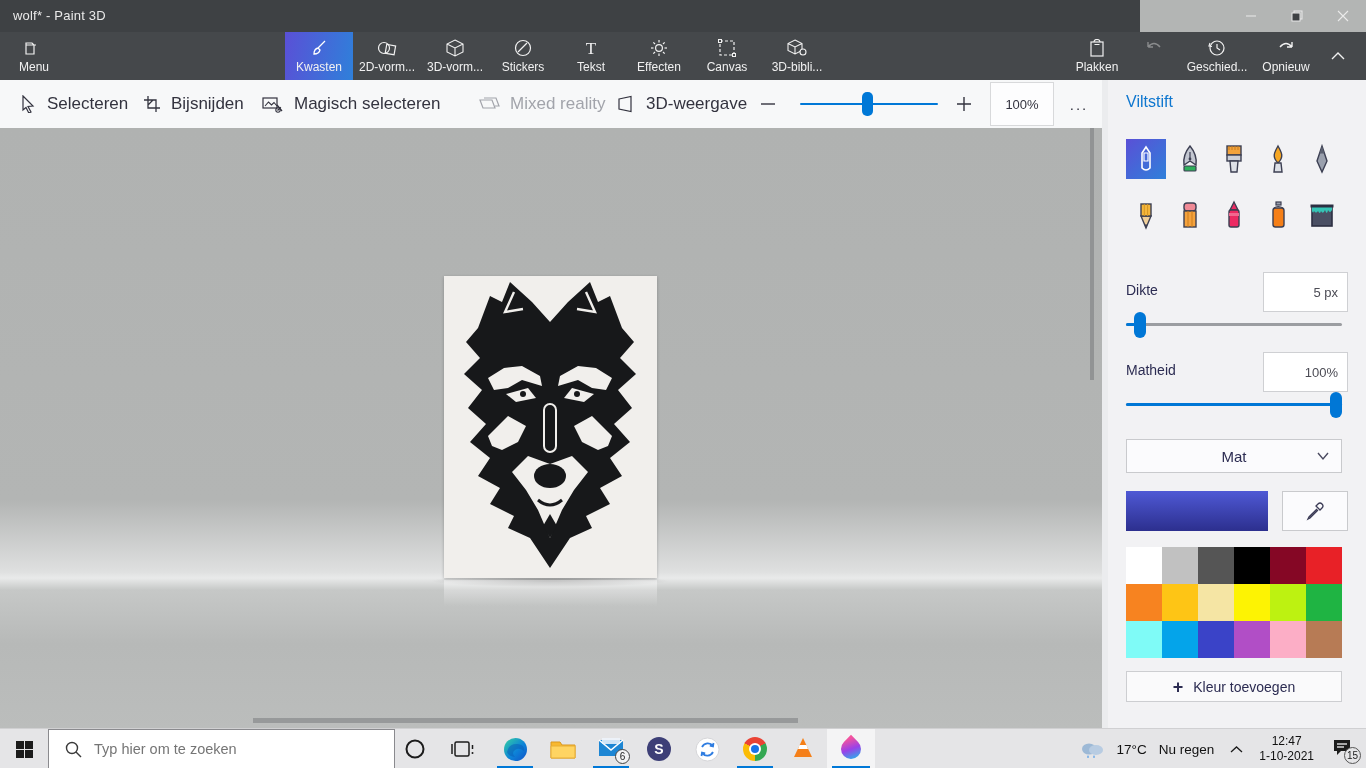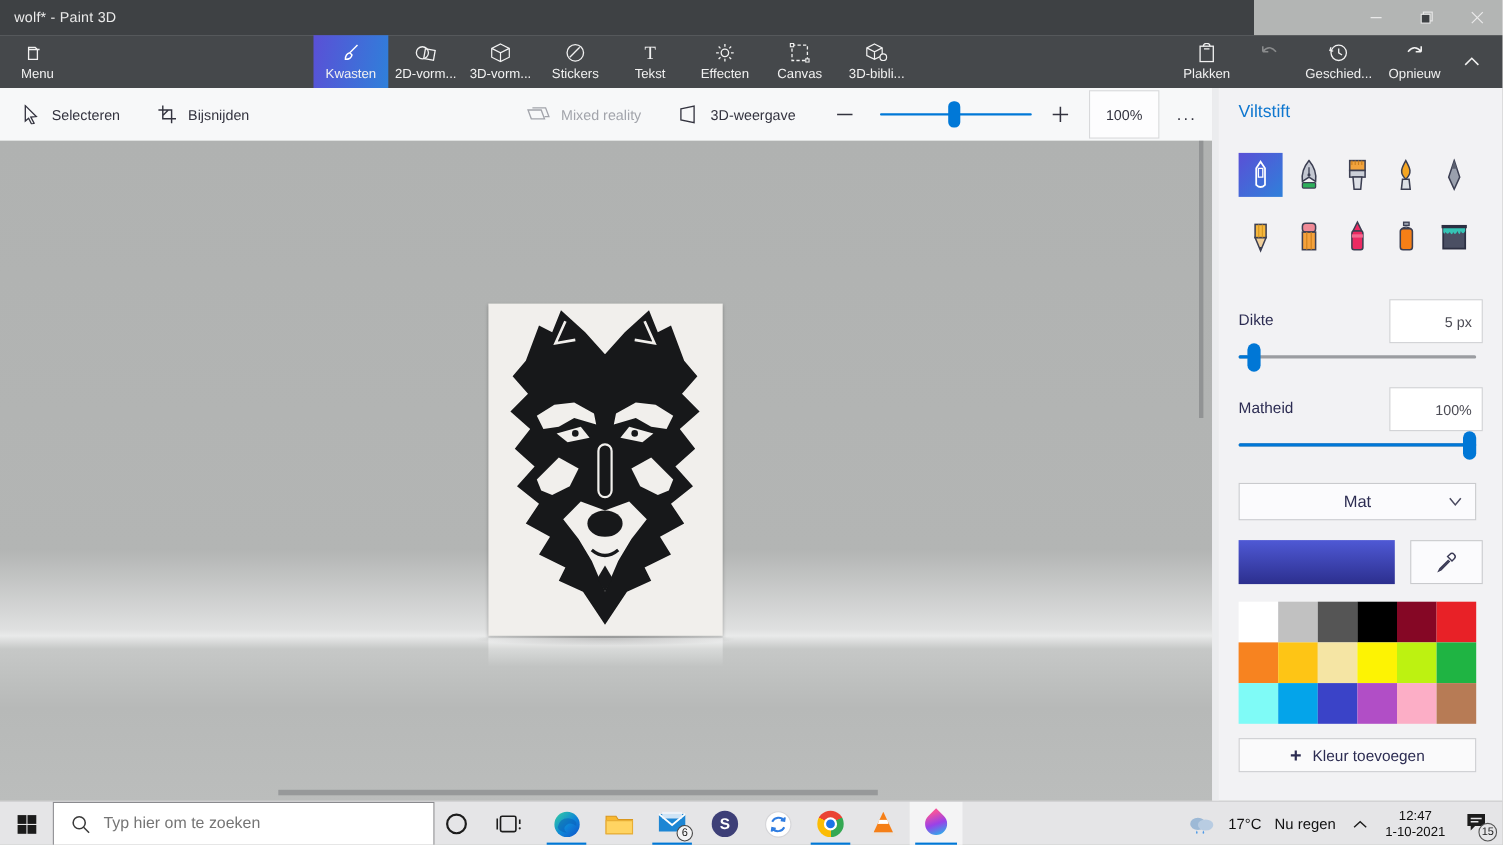--- a/index.html
+++ b/index.html
@@ -21,21 +21,21 @@
   .menu-btn { left:10px; width:48px; }
   .tabs-row { position:absolute; left:285px; top:0; height:48px; display:flex; }
   .tabs-row .rtab { position:relative; width:68px; }
   .tabs-row .rtab:last-child { width:72px; }
   .ribbon-right { position:absolute; right:8px; top:0; height:48px; display:flex; align-items:center; }
   .ribbon-right .rtab { position:relative; }
   .dis { opacity:.45; }
 
   
   .toolbar { position:absolute; left:0; top:80px; width:1102px; height:48px; background:#f7f8f9; }
-  .titem { position:absolute; top:0; height:48px; display:flex; align-items:center; gap:10px; font-size:13px; color:#33333f; }
+  .titem { position:absolute; top:0; height:48px; display:flex; align-items:center; gap:10px; font-size:17px; color:#33333f; }
   .titem.grayed { color:#a2a4ab; }
   .zoomtrack { position:absolute; top:23px; height:2px; background:#0078d7; border-radius:1px; }
   .zoomthumb { position:absolute; top:12px; width:11px; height:24px; border-radius:5px; background:#0078d7; }
   .zoombox { position:absolute; left:990px; top:2px; width:64px; height:44px; background:#fdfdfe; border:1px solid #d8d9db; display:flex; align-items:center; justify-content:center; font-size:13px; color:#33333f; }
   .dots { position:absolute; left:1062px; top:0; width:34px; height:48px; display:flex; align-items:center; justify-content:center; font-size:15px; color:#33333f; letter-spacing:2px; }
 
   
   .workspace { position:absolute; left:0; top:128px; width:1102px; height:600px;
     background:linear-gradient(180deg,#b0b2b1 0%,#b3b5b4 62%,#dfe0e0 74%,#e9eaea 75%,#c6c8c7 77%,#b7b9b8 86%,#bbbdbc 100%); }
   .page { position:absolute; left:444px; top:148px; width:213px; height:302px; background:#f1efec; box-shadow:0 1px 3px rgba(0,0,0,.25); }
@@ -230,20 +230,29 @@
       <svg width="17" height="18">
           <path d="M3 1 L13 11 L8 11.5 L11 17 L8.8 18 L6 12.5 L3 15 Z" fill="none" stroke="#33333f" stroke-width="1.2"></path>
         </svg>
       <span>Selecteren</span>
     </div>
     <div class="titem" style="left:143px">
       <svg width="18" height="18">
           <path d="M5 1 L5 13 L17 13 M1 5 L13 5 L13 17 M10 5 L5 10" fill="none" stroke="#33333f" stroke-width="1.3"></path>
         </svg>
       <span>Bijsnijden</span>
+    </div>
+    <div class="titem" style="left:262px">
+      <svg width="22" height="18">
+          <rect x="1" y="3" width="14" height="10" fill="none" stroke="#33333f" stroke-width="1.2"></rect>
+          <path d="M3 11 l3.5 -4 l3 3 l2.5 -2.5 l3 3.5" fill="none" stroke="#33333f" stroke-width="1.1"></path>
+          <path d="M15 10 L20 16 M18.8 12.2 L15.5 15.5" stroke="#33333f" stroke-width="1.3" fill="none"></path>
+          <circle cx="16" cy="15" r="2.2" fill="none" stroke="#33333f" stroke-width="1.1"></circle>
+        </svg>
+      <span>Magisch selecteren</span>
     </div>
     <div class="titem grayed" style="left:478px">
       <svg width="22" height="16">
           <path d="M2 4 h12 l3 8 h-12 z" fill="none" stroke="#a2a4ab" stroke-width="1.2"></path>
           <path d="M6 2 h12 l3 8 h-4" fill="none" stroke="#a2a4ab" stroke-width="1.2"></path>
         </svg>
       <span>Mixed reality</span>
     </div>
     <div class="titem" style="left:616px">
       <svg width="20" height="18">

